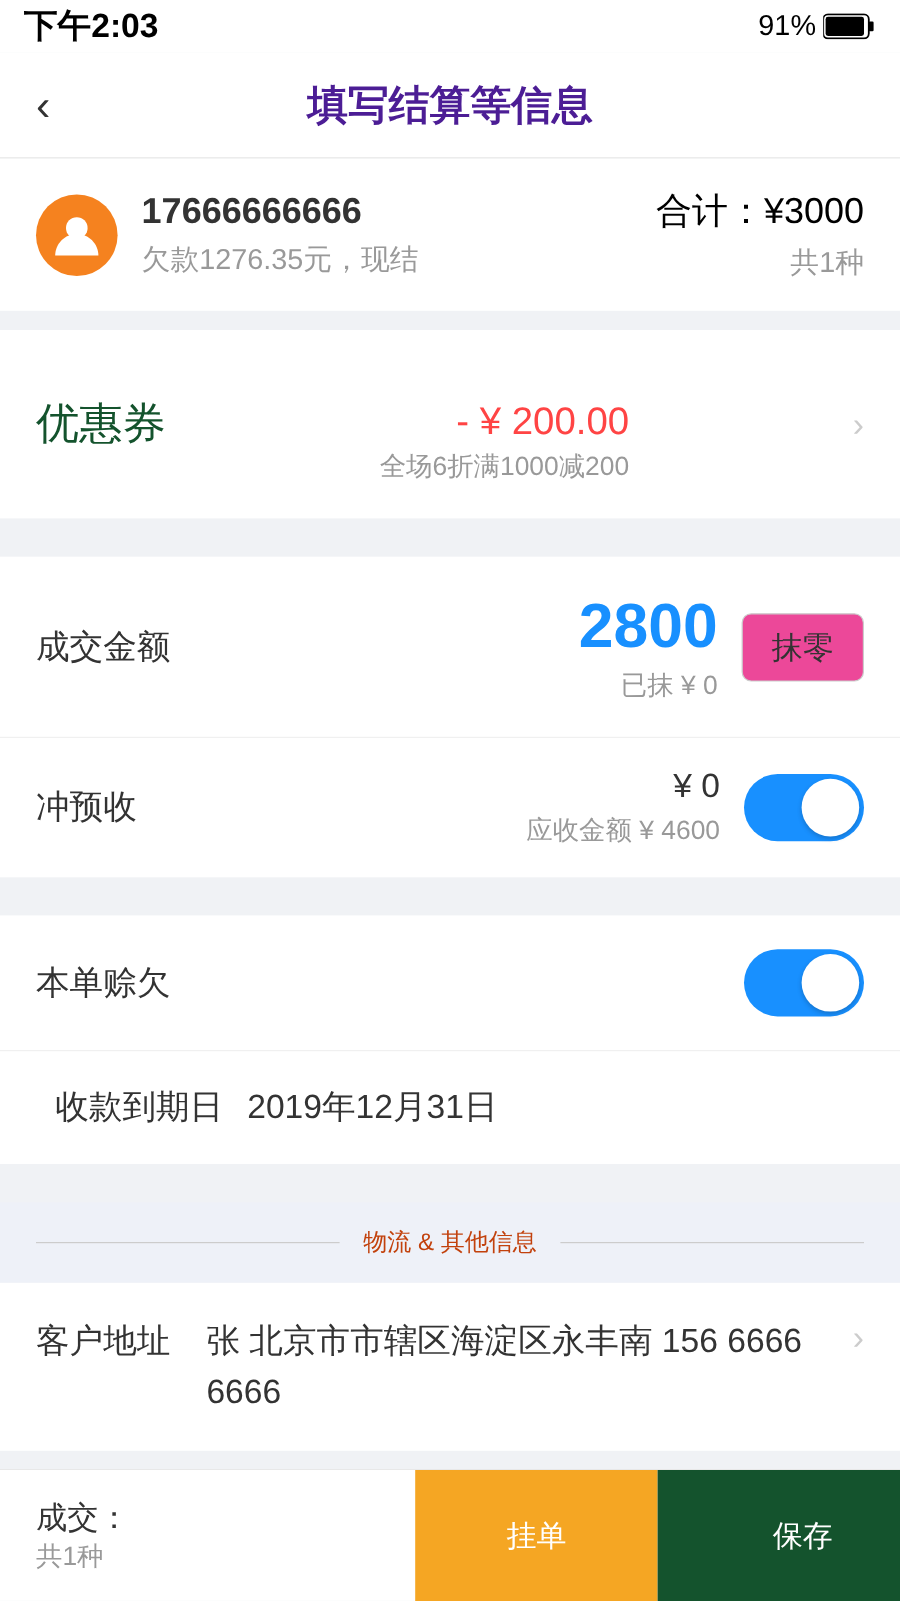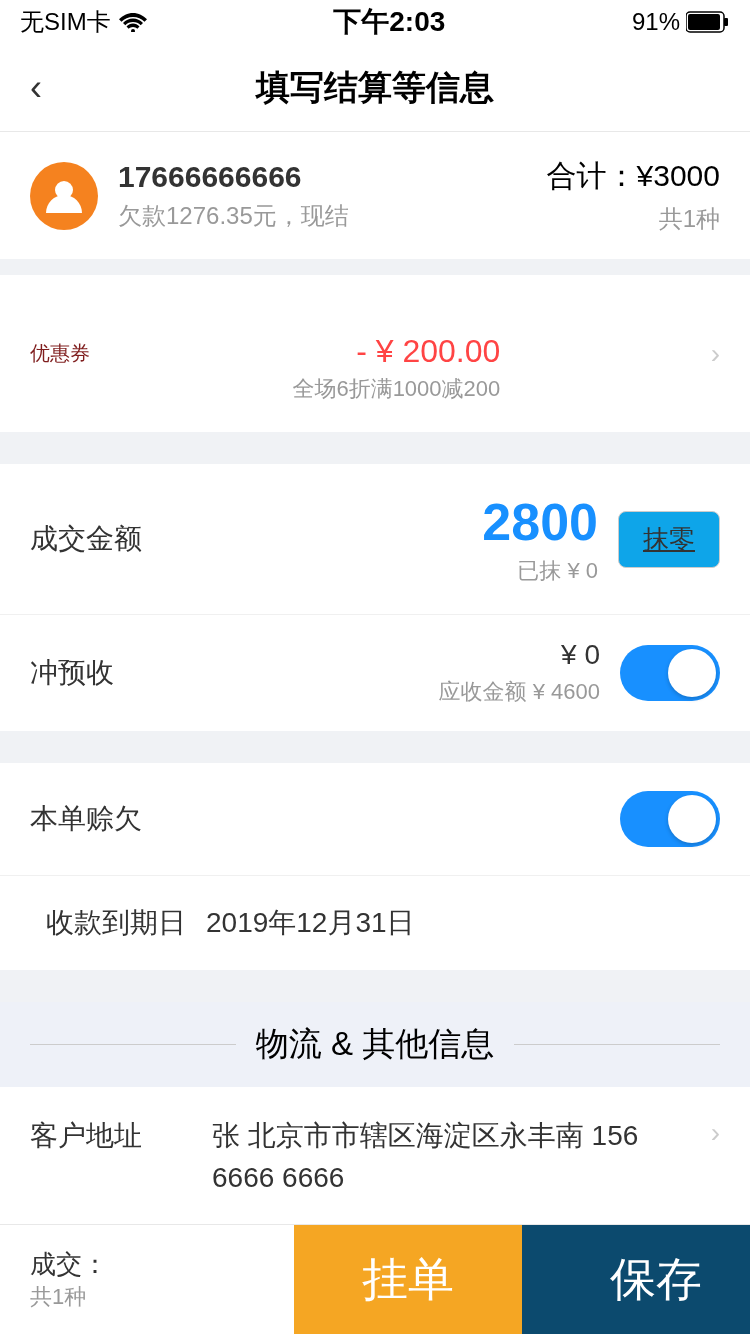--- a/index.html
+++ b/index.html
@@ -43,21 +43,21 @@
     .nav-back {
       position: absolute;
       left: 30px;
       font-size: 36px;
       color: #333;
       cursor: pointer;
     }
     .nav-title {
       font-size: 34px;
       font-weight: 600;
-      color: #000000;
+      color: #4c1d95;
     }
 
     
     .content {
       width: 750px;
       background: #f0f2f5;
     }
 
     
     .card {
@@ -93,21 +93,21 @@
     
     .row-item {
       display: flex;
       align-items: center;
       justify-content: space-between;
       padding: 28px 30px;
       background: #fff;
       border-bottom: 1px solid #f0f0f0;
     }
     .row-item:last-child { border-bottom: none; }
-    .row-label { font-size: 20px; color: #7f1d1d; }
+    .row-label { font-size: 36px; color: #14532d; }
     .row-value-discount { font-size: 32px; color: #ff4444; font-weight: 500; }
     .row-discount-desc { font-size: 22px; color: #999; margin-top: 4px; text-align: right; }
     .row-chevron { color: #ccc; font-size: 28px; margin-left: 8px; }
 
     
     .section-divider { height: 16px; background: #f0f2f5; }
 
     
     .deal-row {
       display: flex;
@@ -121,24 +121,23 @@
     .deal-amount { font-size: 52px; color: #1890ff; font-weight: 600; }
     .deal-sub { font-size: 22px; color: #999; text-align: right; margin-top: 4px; }
 
     
     .btn-round {
       border: 1px solid #ccc;
       border-radius: 8px;
       padding: 10px 24px;
       font-size: 26px;
       color: #333;
-      background: #0ea5e9;
+      background: #ec4899;
       cursor: pointer;
       white-space: nowrap;
-      text-decoration: underline;
     }
 
     
     .toggle-switch {
       width: 100px;
       height: 56px;
       border-radius: 28px;
       background: #1890ff;
       position: relative;
       cursor: pointer;
@@ -176,31 +175,30 @@
       padding: 20px 30px;
       background: #eef1f8;
       gap: 20px;
     }
     .section-header-line {
       flex: 1;
       height: 1px;
       background: #ccc;
     }
     .section-header-text {
-      font-size: 33px;
-      color: #000000;
+      font-size: 20px;
+      color: #c2410c;
     }
 
     
     .address-row {
       display: flex;
       align-items: flex-start;
       padding: 28px 30px;
       background: #fff;
-      gap: 40px;
     }
     .address-label { font-size: 28px; color: #333; flex-shrink: 0; margin-right: 30px; padding-top: 2px; }
     .address-value { font-size: 28px; color: #333; flex: 1; line-height: 1.5; }
     .address-chevron { color: #ccc; font-size: 28px; margin-left: 16px; padding-top: 2px; flex-shrink: 0; }
 
     
     .bottom-bar {
       position: fixed;
       bottom: 0;
       left: 0;
@@ -213,55 +211,46 @@
     }
     .bottom-summary {
       flex: 1;
       padding: 0 30px;
     }
     .bottom-deal-label { font-size: 26px; color: #333; }
     .bottom-deal-amount { font-size: 44px; color: #333; font-weight: 600; }
     .bottom-count { font-size: 22px; color: #999; }
     .bottom-btn {
       height: 110px;
-      width: 228px;
+      width: 202px;
       display: flex;
       align-items: center;
       justify-content: center;
-      font-size: 46px;
+      font-size: 25px;
       font-weight: 500;
       color: #fff;
       cursor: pointer;
     }
     .btn-pending { background: #f5a623; }
-    .btn-save { background: #0c4a6e; padding-left: 40px; }
+    .btn-save { background: #14532d; padding-left: 40px; }
 
     .spacer-bottom { height: 110px; }
 
     
     .discount-right-wrap {
       display: flex;
       flex-direction: column;
       align-items: flex-end;
       margin-top: 30px;
     }
   </style>
 </head>
 <body>
 
 <div class="status-bar">
-  <div class="status-left">
-    <span>无SIM卡</span>
-    <svg width="28" height="20" viewBox="0 0 28 20">
-      <path d="M14 5C9.5 5 5.5 6.8 2.5 9.8L0 7.3C3.7 3.6 8.6 1 14 1s10.3 2.6 14 6.3L25.5 9.8C22.5 6.8 18.5 5 14 5z" fill="#000"></path>
-      <path d="M14 10c-3 0-5.7 1.2-7.7 3.2L4 10.9C6.7 8.1 10.1 6.5 14 6.5s7.3 1.6 10 4.4l-2.3 2.3C19.7 11.2 17 10 14 10z" fill="#000"></path>
-      <path d="M14 15c-1.7 0-3.2.7-4.3 1.8L7.5 14.5C9.3 12.7 11.5 11.5 14 11.5s4.7 1.2 6.5 3l-2.2 2.3C17.2 15.7 15.7 15 14 15z" fill="#000"></path>
-      <circle cx="14" cy="19" r="2" fill="#000"></circle>
-    </svg>
-  </div>
   <div class="status-center">下午2:03</div>
   <div class="status-right">
     <span>91%</span>
     <svg width="44" height="22" viewBox="0 0 44 22">
       <rect x="0" y="1" width="38" height="20" rx="4" ry="4" fill="none" stroke="#000" stroke-width="1.5"></rect>
       <rect x="38" y="7" width="4" height="8" rx="1" ry="1" fill="#000"></rect>
       <rect x="2" y="3" width="32" height="16" rx="2" ry="2" fill="#000"></rect>
     </svg>
   </div>
 </div>

